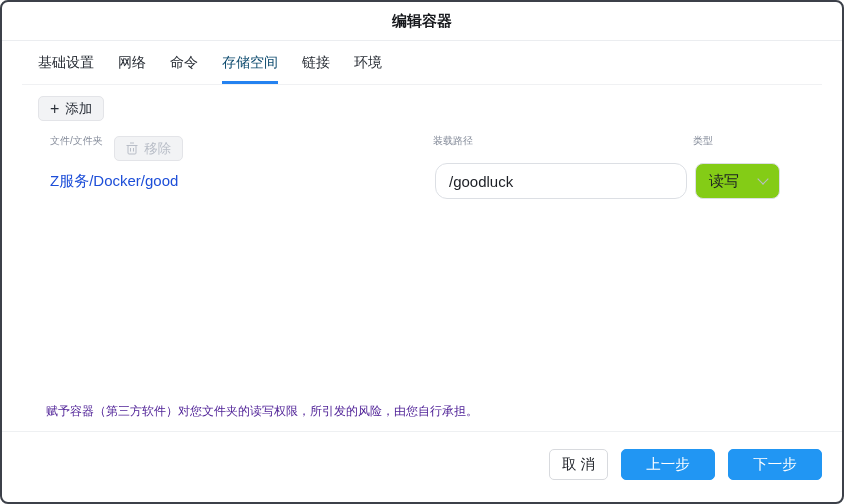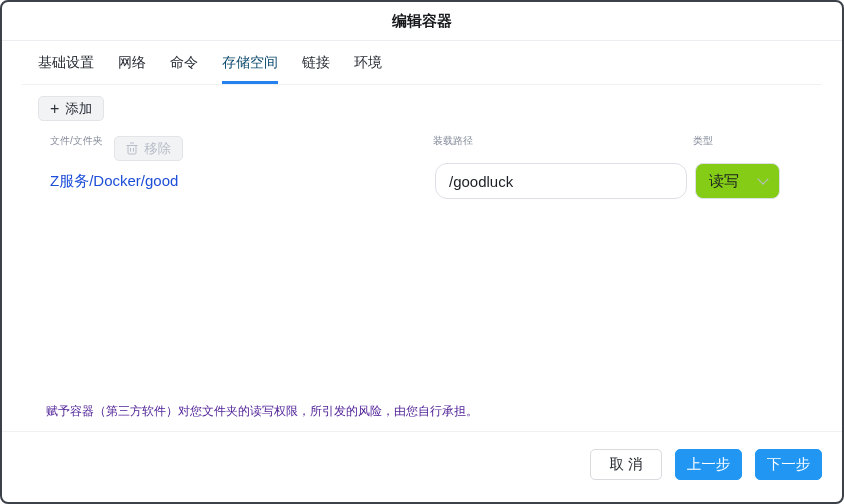--- a/index.html
+++ b/index.html
@@ -82,22 +82,22 @@
     position: absolute; left: 0; right: 0; bottom: 0; height: 71px;
     border-top: 1px solid #eef0f2;
   }
   .footer-btns {
     position: absolute; top: 17px; right: 20px;
     display: flex; gap: 13px; align-items: center;
   }
   .btn { height: 31px; border-radius: 5px; font-size: 14.5px; cursor: pointer;
          display: inline-flex; align-items: center; justify-content: center;
          font-family: "Liberation Sans", "DejaVu Sans", sans-serif; }
-  .btn-cancel { width: 72px; background: #ffffff; border: 1px solid #d8dade; color: #23262c; }
-  .btn-primary { width: 67px; background: #2196f3; border: 1px solid #2196f3; color: #ffffff; }
+  .btn-cancel { width: 59px; background: #ffffff; border: 1px solid #d8dade; color: #23262c; }
+  .btn-primary { width: 94px; background: #2196f3; border: 1px solid #2196f3; color: #ffffff; }
 </style>
 </head>
 <body>
 
 <div class="dialog">
 
   <div class="dlg-header">
     <div class="dlg-title">编辑容器</div>
   </div>
 

